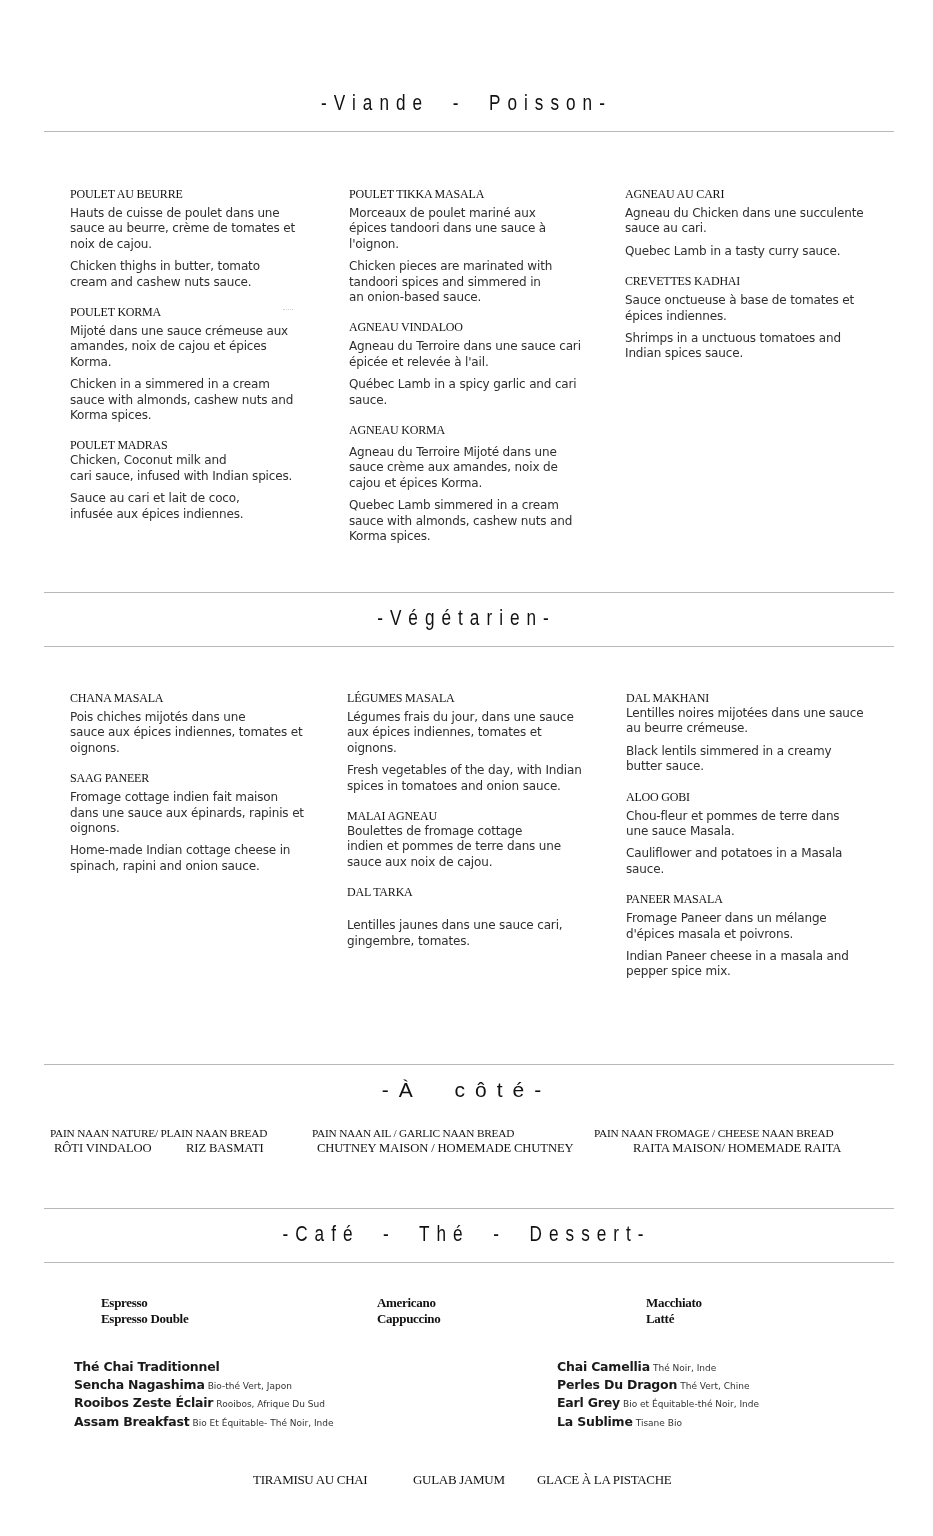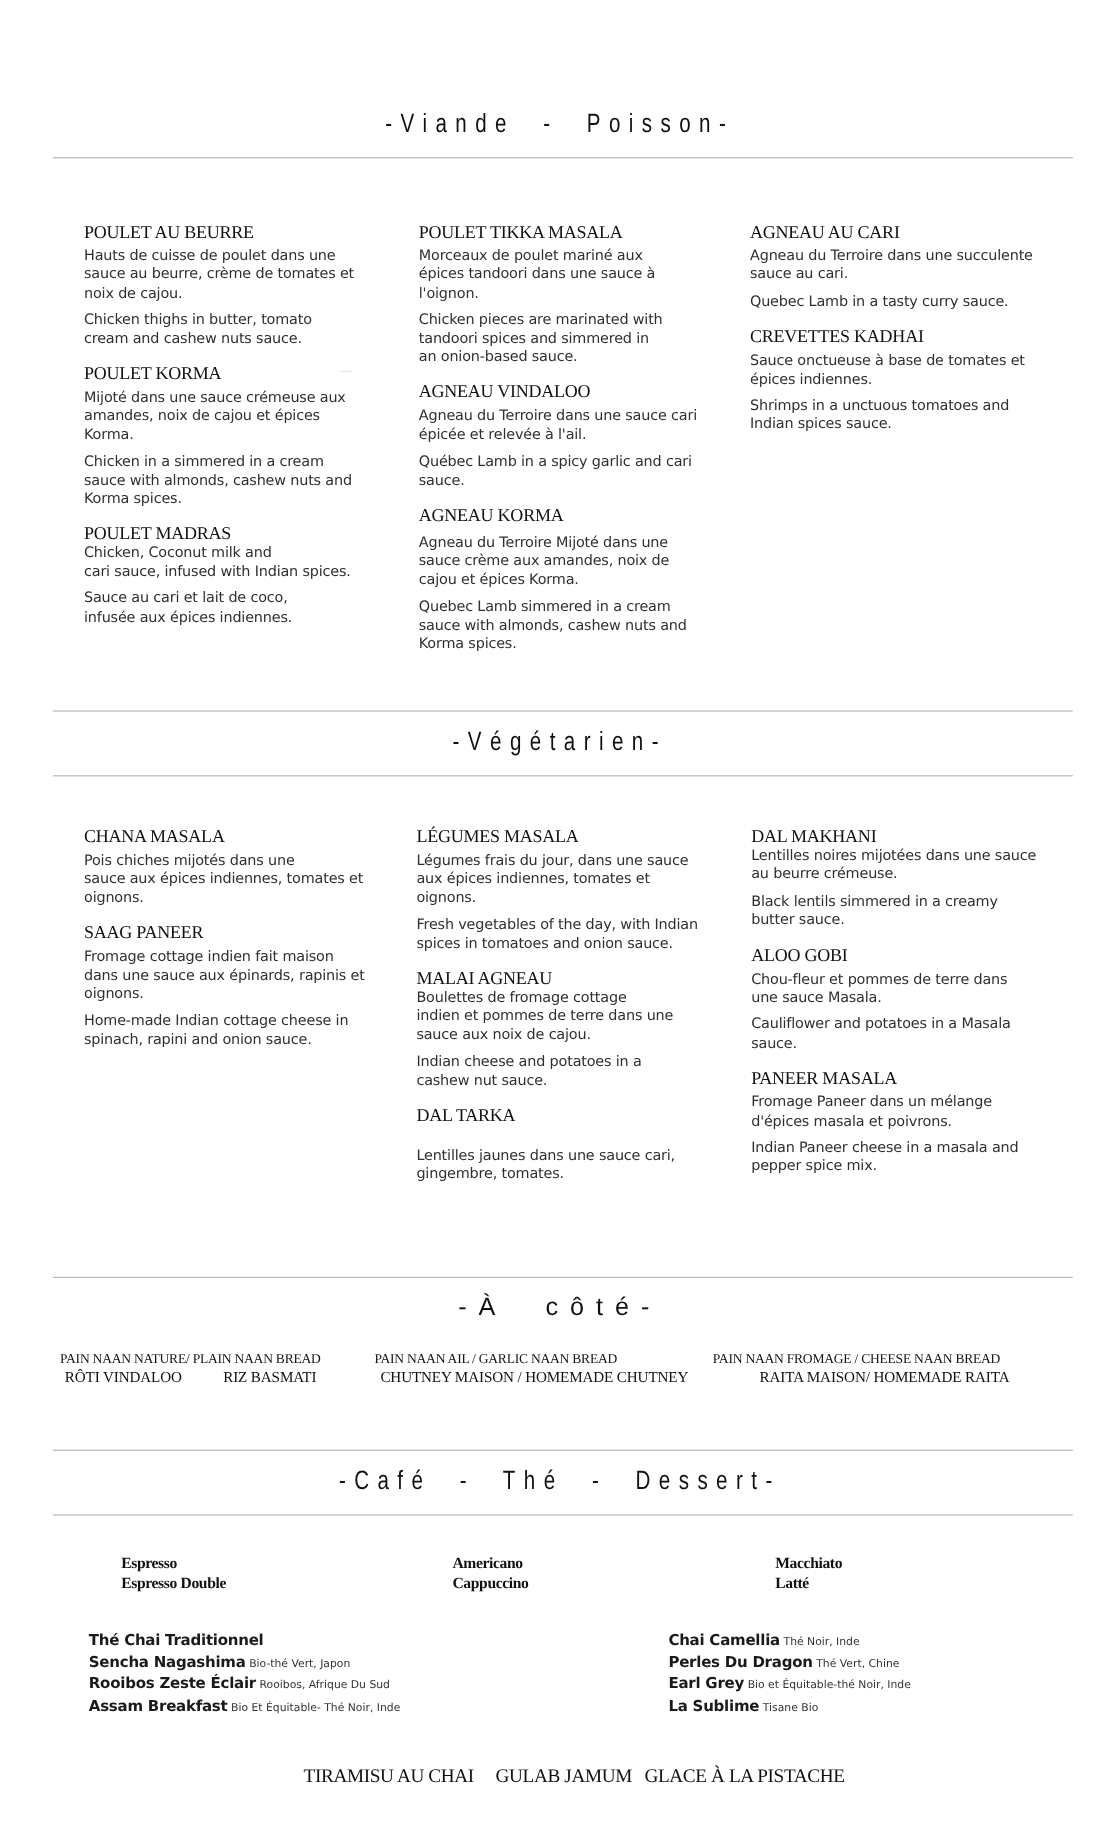--- a/index.html
+++ b/index.html
@@ -39,21 +39,21 @@
       height: 1px;
       background: #b8b8b8;
     }
     .col {
       position: absolute;
       width: 245px;
     }
     .item { margin-bottom: 14px; }
     .item-name {
       font-family: "Liberation Serif", serif;
-      font-size: 15px;
+      font-size: 12px;
       color: #111;
       letter-spacing: -0.2px;
       line-height: 16px;
       margin-bottom: 4px;
     }
     .item-name.tight { margin-bottom: 0; }
     .item-name.gap-after { margin-bottom: 18px; }
     .item-desc {
       font-family: "DejaVu Sans", sans-serif;
       font-size: 12px;
@@ -96,21 +96,21 @@
     }
     .tea-desc {
       font-size: 9px;
       color: #333;
       margin-left: 3px;
     }
     .dessert {
       position: absolute;
       top: 1472px;
       font-family: "Liberation Serif", serif;
-      font-size: 16px;
+      font-size: 13px;
       color: #111;
       letter-spacing: -0.3px;
       white-space: nowrap;
     }
     .speck {
       position: absolute;
       left: 283px;
       top: 309px;
       width: 10px;
       height: 1px;
@@ -175,21 +175,21 @@
 cajou et épices Korma.</div>
     <div class="item-desc">Quebec Lamb simmered in a cream
 sauce with almonds, cashew nuts and
 Korma spices.</div>
   </div>
 </div>
 
 <div class="col" style="left:625px; top:186px;">
   <div class="item">
     <div class="item-name">AGNEAU AU CARI</div>
-    <div class="item-desc">Agneau du Terroire dans une succulente
+    <div class="item-desc">Agneau du Chicken dans une succulente
 sauce au cari.</div>
     <div class="item-desc">Quebec Lamb in a tasty curry sauce.</div>
   </div>
   <div class="item">
     <div class="item-name">CREVETTES KADHAI</div>
     <div class="item-desc">Sauce onctueuse à base de tomates et
 épices indiennes.</div>
     <div class="item-desc">Shrimps in a unctuous tomatoes and
 Indian spices sauce.</div>
   </div>
@@ -223,22 +223,20 @@
 aux épices indiennes, tomates et
 oignons.</div>
     <div class="item-desc">Fresh vegetables of the day, with Indian
 spices in tomatoes and onion sauce.</div>
   </div>
   <div class="item">
     <div class="item-name tight">MALAI AGNEAU</div>
     <div class="item-desc">Boulettes de fromage cottage
 indien et pommes de terre dans une
 sauce aux noix de cajou.</div>
-    <div class="item-desc">Indian cheese and potatoes in a
-cashew nut sauce.</div>
   </div>
   <div class="item">
     <div class="item-name gap-after">DAL TARKA</div>
     <div class="item-desc">Lentilles jaunes dans une sauce cari,
 gingembre, tomates.</div>
   </div>
 </div>
 
 <div class="col" style="left:626px; top:690px;">
   <div class="item">

